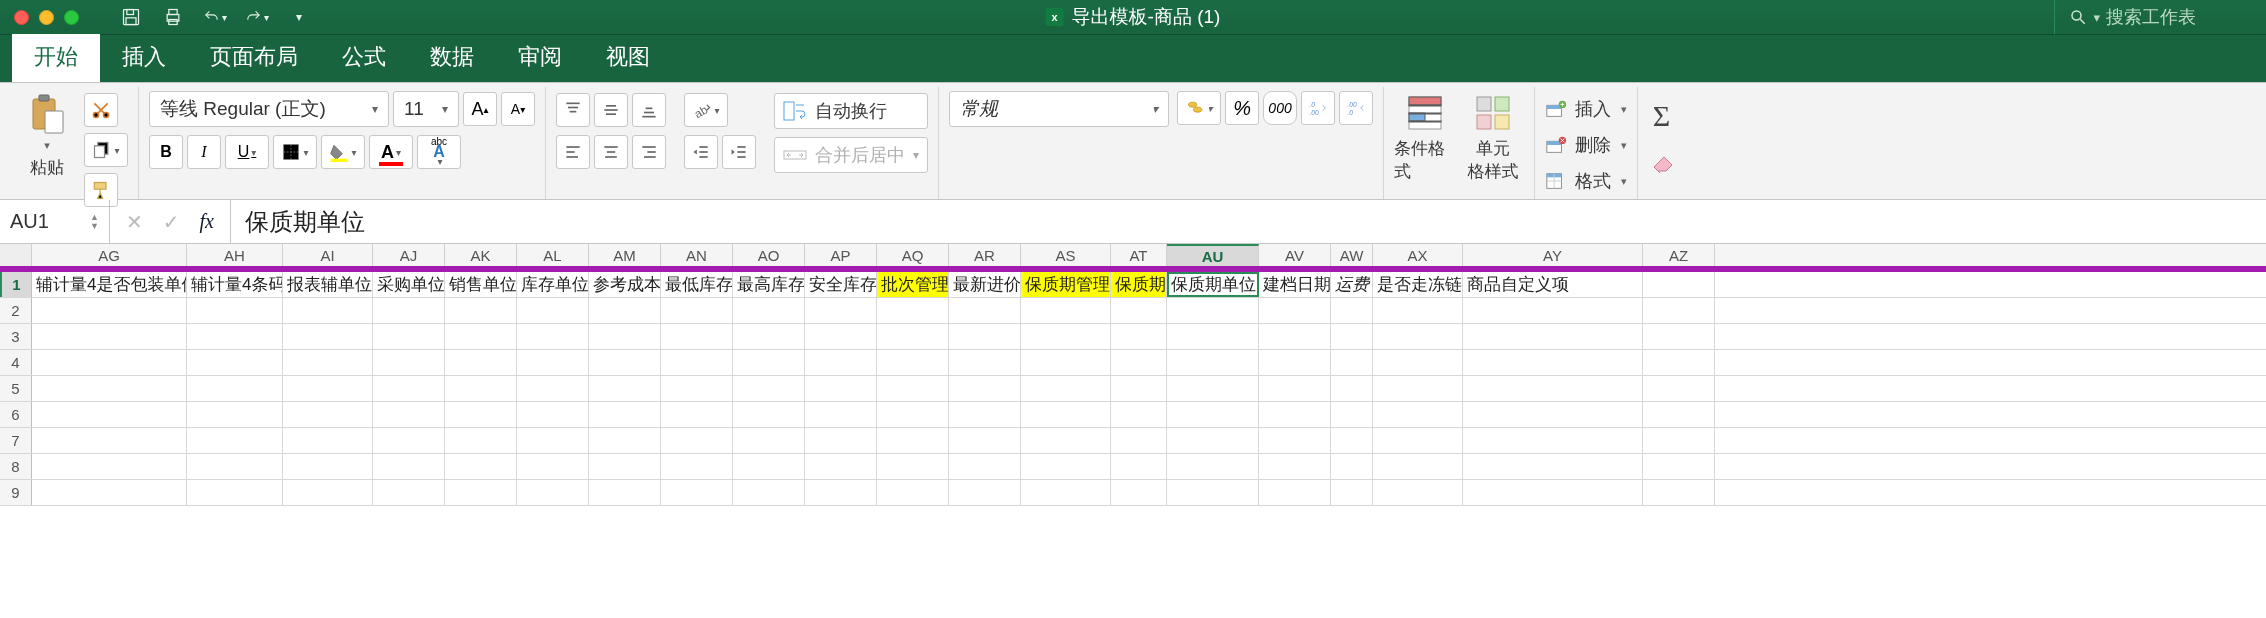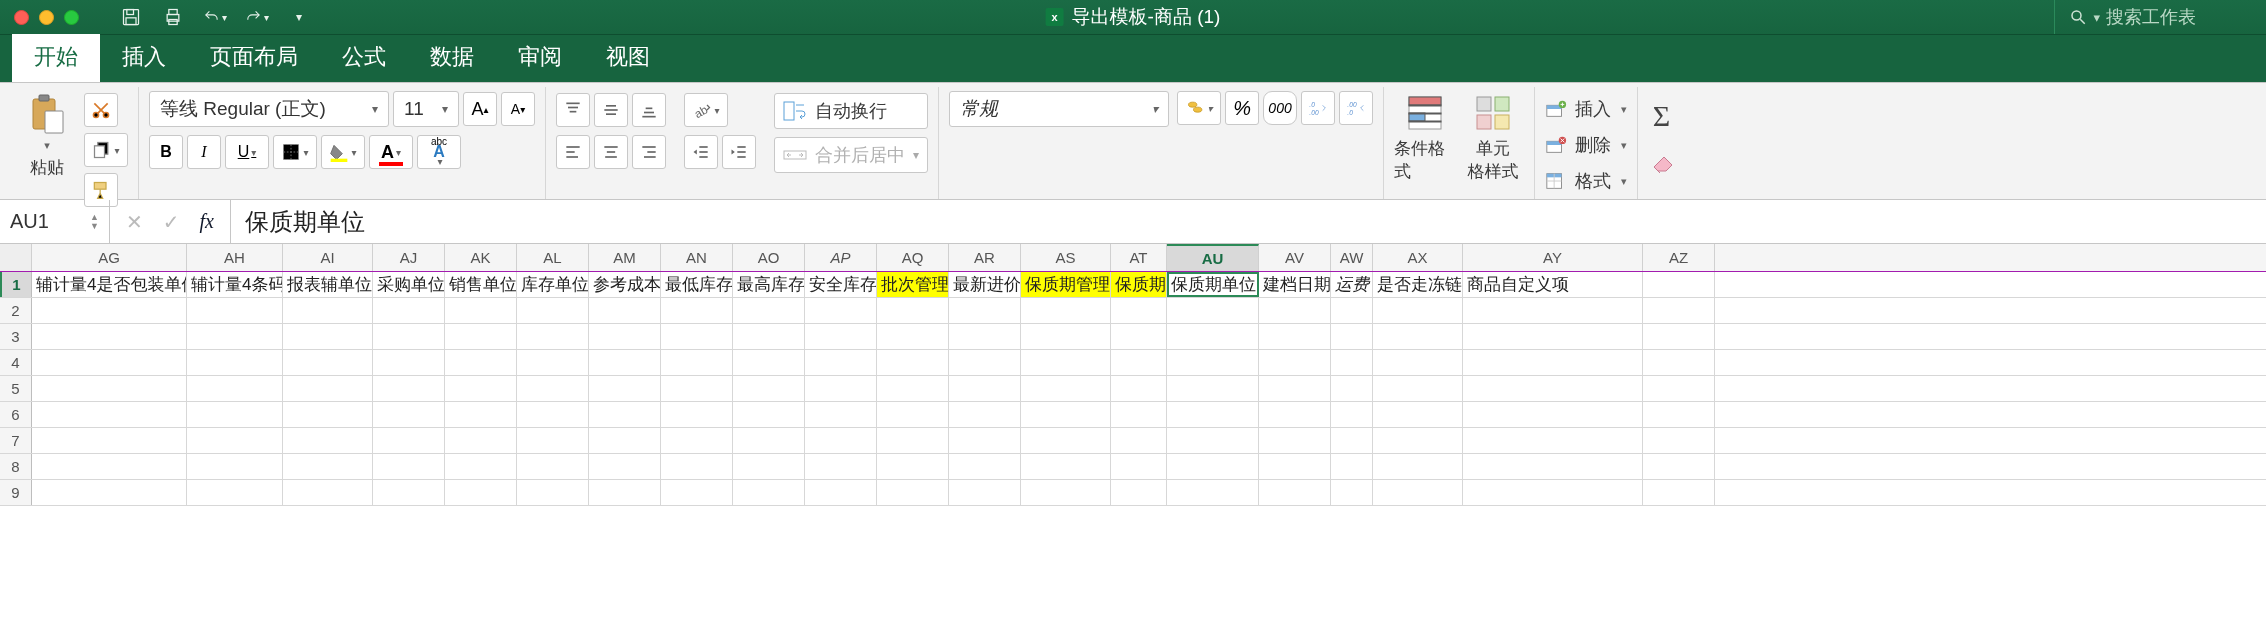--- a/index.html
+++ b/index.html
@@ -59,21 +59,21 @@
   .formula-bar { height:44px; border-bottom:1px solid #c6c6c6; display:flex; align-items:stretch; }
   .name-box { width:110px; border-right:1px solid #c6c6c6; display:flex; align-items:center; padding:0 10px; font-size:20px; color:#333; gap:4px; }
   .name-box .stepper { margin-left:auto; display:flex; flex-direction:column; font-size:9px; color:#888; line-height:9px; }
   .fx-controls { display:flex; align-items:center; gap:20px; padding:0 16px; border-right:1px solid #c6c6c6; color:#888; }
   .fx-controls span { font-size:20px; }
   .fx-label { font-style:italic; font-family:"Times New Roman",serif; font-size:22px; color:#0f172a;}
   .formula-input { flex:1; display:flex; align-items:center; padding:0 14px; font-size:24px; color:#222; }
 
   
   .grid-area { position:relative; }
-  .col-headers { display:flex; height:28px; background:#f5f5f5; border-bottom:1px solid #a21caf; font-size:15px; color:#555; }
+  .col-headers { display:flex; height:28px; background:#f5f5f5; border-bottom:6px solid #a21caf; font-size:15px; color:#555; }
   .corner { width:32px; border-right:1px solid #d0d0d0; background:#eee;}
   .col-header { border-right:1px solid #d0d0d0; display:flex; align-items:center; justify-content:center; }
   .col-header.sel { background:#d9d9d9; color:#176c44; font-weight:bold; border-top:2px solid #2c8a57; }
   .rows { display:flex; flex-direction:column; }
   .row { display:flex; height:26px; border-bottom:1px solid #d7d7d7; }
   .row-header { width:32px; background:#f5f5f5; border-right:1px solid #bdbdbd; display:flex; align-items:center; justify-content:center; font-size:15px; color:#555; }
   .row-header.sel { background:#d9d9d9; color:#176c44; font-weight:bold; border-left:2px solid #2c8a57;}
   .cell { border-right:1px solid #d7d7d7; font-size:17px; color:#222; display:flex; align-items:center; padding:0 4px; overflow:hidden; white-space:nowrap; }
   .cell.hl { background:#ffff00; }
   .cell.selected { outline:2px solid #2c8a57; outline-offset:-2px; background:#fff; }
@@ -452,21 +452,21 @@
     <div class="corner"></div>
   <div class="col-header" style="width: 155px;">AG</div>
       <div class="col-header" style="width: 96px;">AH</div>
       <div class="col-header" style="width: 90px;">AI</div>
       <div class="col-header" style="width: 72px;">AJ</div>
       <div class="col-header" style="width: 72px;">AK</div>
       <div class="col-header" style="width: 72px;">AL</div>
       <div class="col-header" style="width: 72px;">AM</div>
       <div class="col-header" style="width: 72px;">AN</div>
       <div class="col-header" style="width: 72px;">AO</div>
-      <div class="col-header" style="width: 72px; font-style: italic;">AP</div>
+      <div class="col-header" style="width: 72px;">AP</div>
       <div class="col-header" style="width: 72px;">AQ</div>
       <div class="col-header" style="width: 72px;">AR</div>
       <div class="col-header" style="width: 90px;">AS</div>
       <div class="col-header" style="width: 56px;">AT</div>
       <div class="col-header sel" style="width: 92px;">AU</div>
       <div class="col-header" style="width: 72px;">AV</div>
       <div class="col-header" style="width: 42px;">AW</div>
       <div class="col-header" style="width: 90px;">AX</div>
       <div class="col-header" style="width: 180px;">AY</div>
       <div class="col-header" style="width: 72px;">AZ</div>

